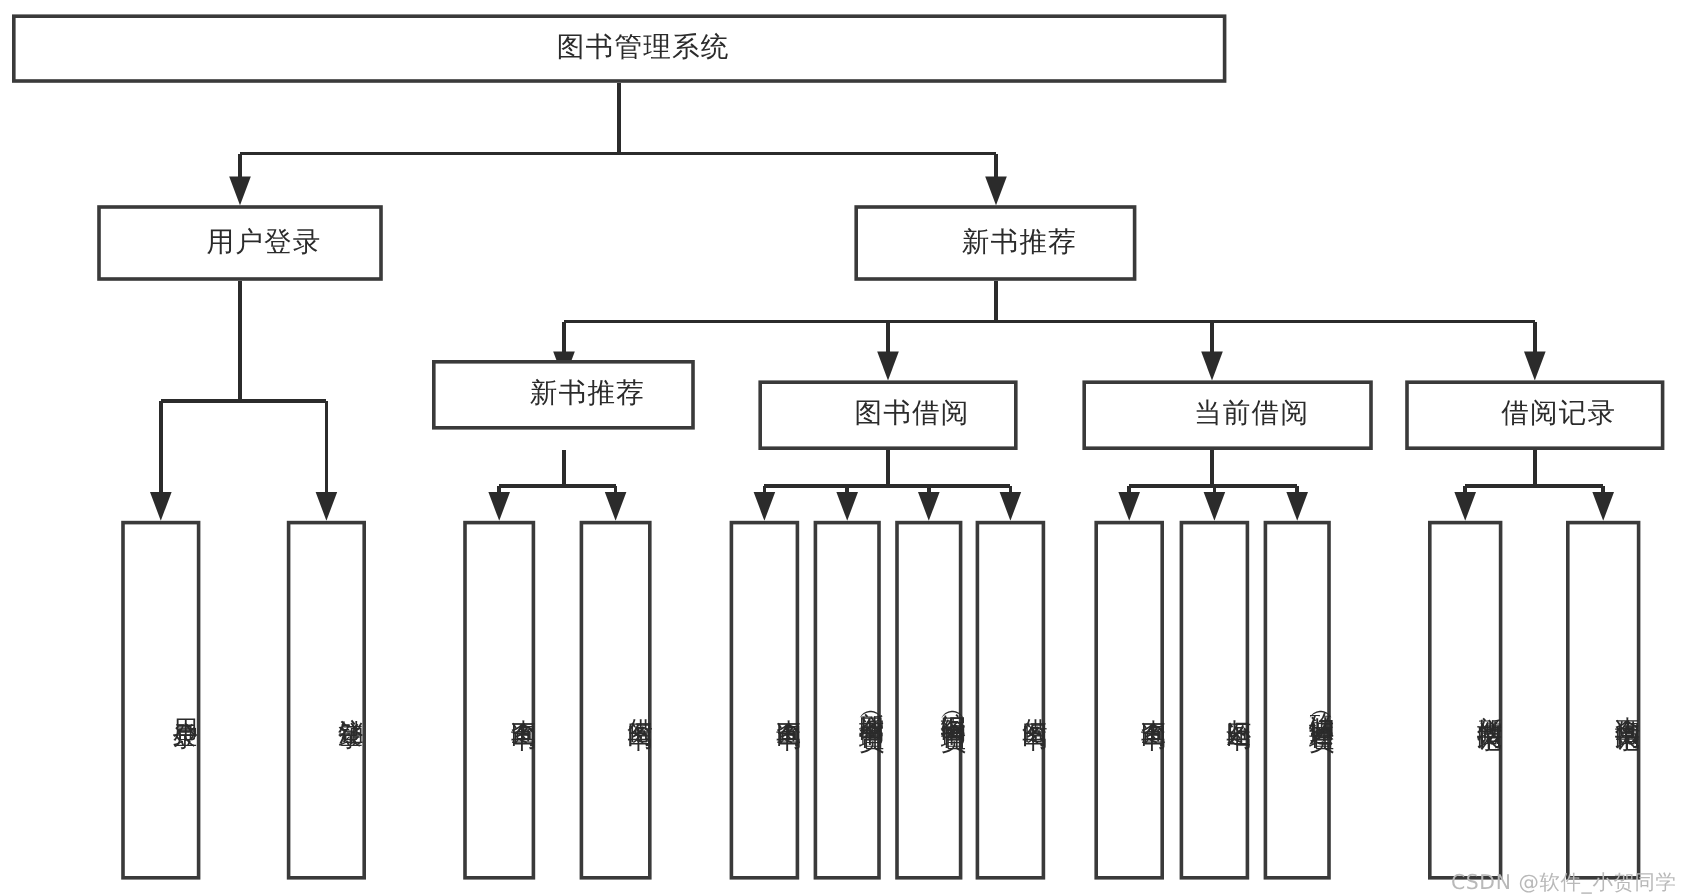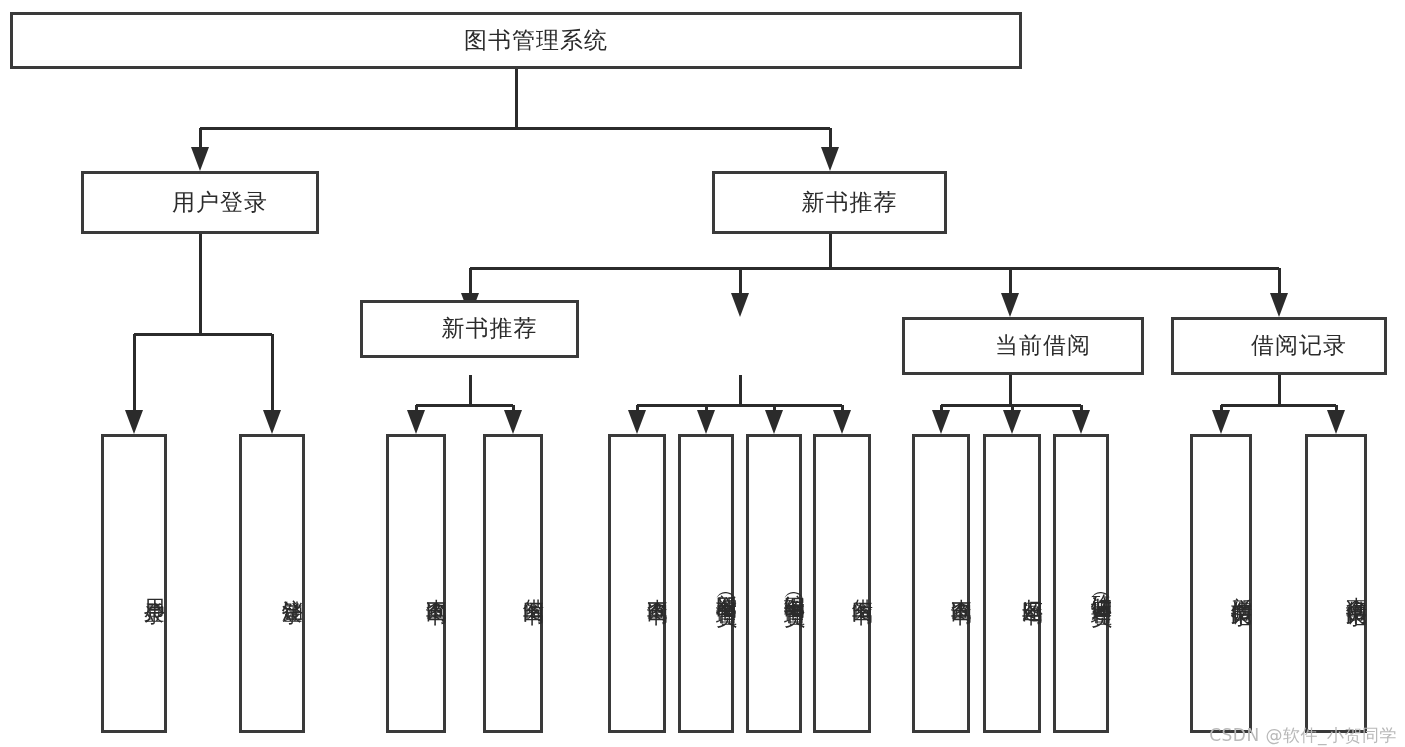--- a/index.html
+++ b/index.html
@@ -141,20 +141,23 @@
   <div class="node lvl1" style="left: 81px; top: 171px; width: 238px; height: 63px;">
     <span class="label-h">用户登录</span>
   </div>
   <div class="node lvl1" style="left: 712px; top: 171px; width: 235px; height: 63px;">
     <span class="label-h">新书推荐</span>
   </div>
 
   <div class="node lvl2" style="left: 360px; top: 300px; width: 219px; height: 58px;">
     <span class="label-h">新书推荐</span>
   </div>
+  <div class="node lvl2" style="left: 632px; top: 317px; width: 216px; height: 58px;">
+    <span class="label-h">图书借阅</span>
+  </div>
   <div class="node lvl2" style="left: 902px; top: 317px; width: 242px; height: 58px;">
     <span class="label-h">当前借阅</span>
   </div>
   <div class="node lvl2" style="left: 1171px; top: 317px; width: 216px; height: 58px;">
     <span class="label-h">借阅记录</span>
   </div>
 
   <div class="node leaf" style="left: 101px; top: 434px; width: 66px; height: 299px;">
     <span class="label-v">用户登录</span>
   </div>

